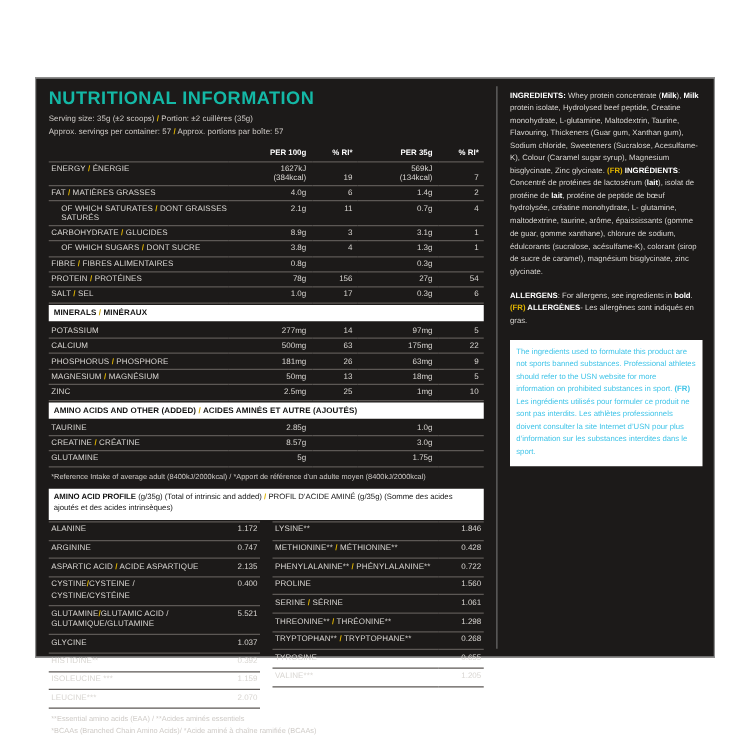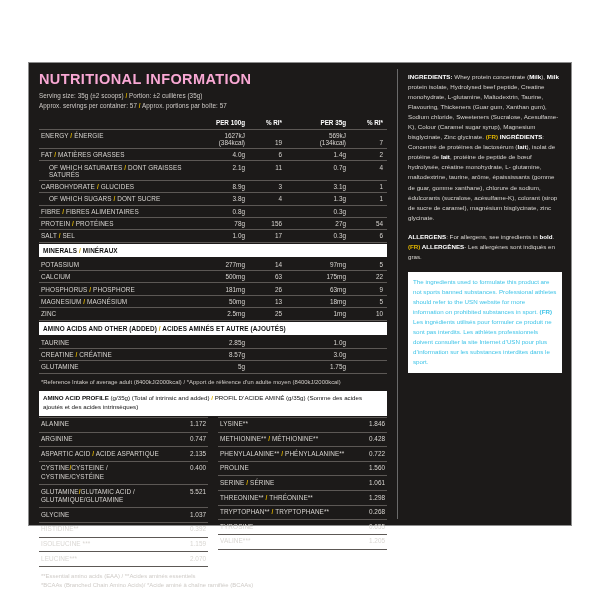--- a/index.html
+++ b/index.html
@@ -12,21 +12,21 @@
     position:absolute;left:28px;top:62px;width:544px;height:464px;
     background:#1c1a19;border:1px solid #8d8d8d;box-sizing:border-box;
     display:flex;color:#d9d6d2;
   }
   .left{width:368px;padding:9px 10px 6px 10px;box-sizing:border-box;display:flex;flex-direction:column;}
   .vdiv{width:1px;background:#6a6a6a;margin:6px 0;}
   .right{flex:1;padding:9px 9px 6px 10px;box-sizing:border-box;display:flex;flex-direction:column;}
 
   
   .title{
-    font-size:14.5px;font-weight:bold;letter-spacing:.4px;color:#f9a8d4;
+    font-size:14.5px;font-weight:bold;letter-spacing:.4px;color:#14b8a6;
     line-height:1.1;margin-bottom:3px;
   }
   .subline{font-size:6.3px;color:#cfcbc7;line-height:1.55;letter-spacing:.06px;}
   .sep{color:#e0b400;font-weight:bold;}
   .rule{height:1px;background:#cfcbc7;margin:4px 0 0 0;}
 
   
   table{border-collapse:collapse;width:100%;}
   .ntab{font-size:6.4px;margin-top:2px;}
   .ntab td,.ntab th{padding:2.2px 0;vertical-align:top;}

